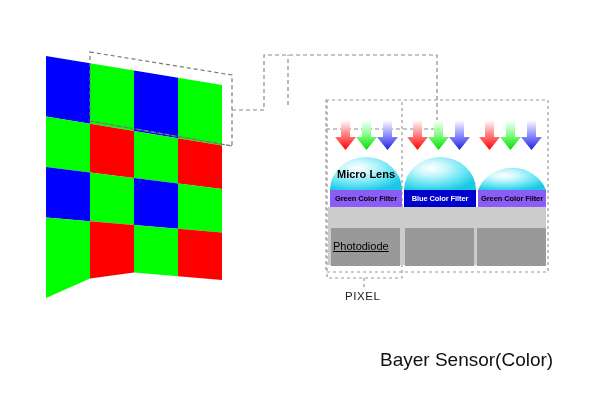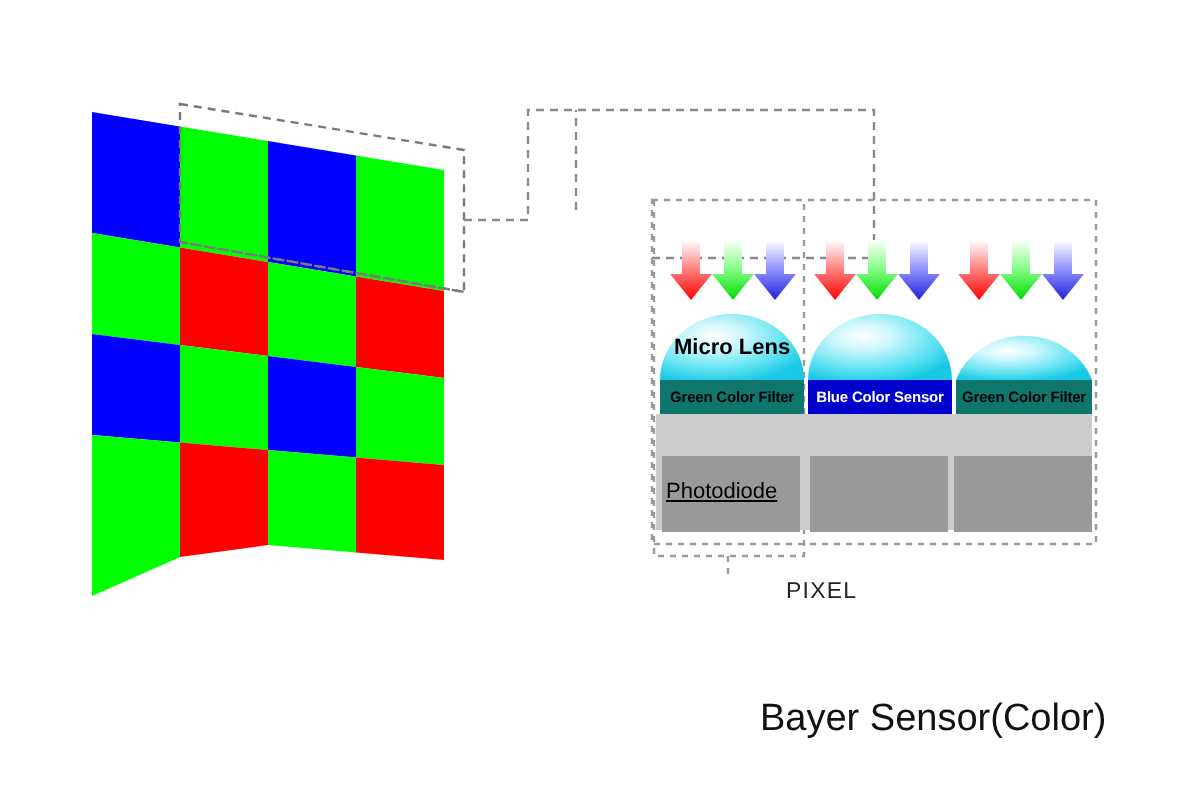--- a/index.html
+++ b/index.html
@@ -28,21 +28,21 @@
     position: absolute;
     display: flex;
     align-items: center;
     justify-content: center;
     font-size: 7.5px;
     font-weight: bold;
     letter-spacing: -0.1px;
     white-space: nowrap;
     overflow: hidden;
   }
-  .filter-green { background: #0f766e; color: #000000; }
+  .filter-green { background: #8b5cf6; color: #000000; }
   .filter-blue  { background: #0000cc; color: #ffffff; }
 
   .substrate {
     position: absolute;
     background: #cccccc;
   }
   .photodiode-block {
     position: absolute;
     background: #999999;
   }
@@ -60,21 +60,20 @@
     color: #000000;
     white-space: nowrap;
     text-decoration: underline;
   }
   .pixel-label {
     position: absolute;
     font-size: 11.5px;
     color: #222222;
     letter-spacing: 0.6px;
     white-space: nowrap;
-    margin-left: 48px;
   }
   .chart-title {
     position: absolute;
     font-size: 19px;
     color: #111111;
     white-space: nowrap;
   }
 </style>
 </head>
 <body>
@@ -189,21 +188,21 @@
   <div class="substrate" style="left:328px; top:207px; width:218px; height:58px;"></div>
 
   <div class="photodiode-block" style="left:331px; top:228px; width:69px; height:38px;"></div>
   <div class="photodiode-block" style="left:405px; top:228px; width:69px; height:38px;"></div>
   <div class="photodiode-block" style="left:477px; top:228px; width:69px; height:38px;"></div>
 
   <div class="filter-band filter-green" style="left:330px; top:190px; width:72px; height:17px;">
     <span>Green Color Filter</span>
   </div>
   <div class="filter-band filter-blue" style="left:404px; top:190px; width:72px; height:17px;">
-    <span>Blue Color Sensor</span>
+    <span>Blue Color Filter</span>
   </div>
   <div class="filter-band filter-green" style="left:478px; top:190px; width:68px; height:17px;">
     <span>Green Color Filter</span>
   </div>
 
   <div class="lens-label" style="left:337px; top:168px;">Micro Lens</div>
 
   <div class="pd-label" style="left:333px; top:240px;">Photodiode</div>
 
   <div class="pixel-label" style="left:345px; top:290px;">PIXEL</div>

